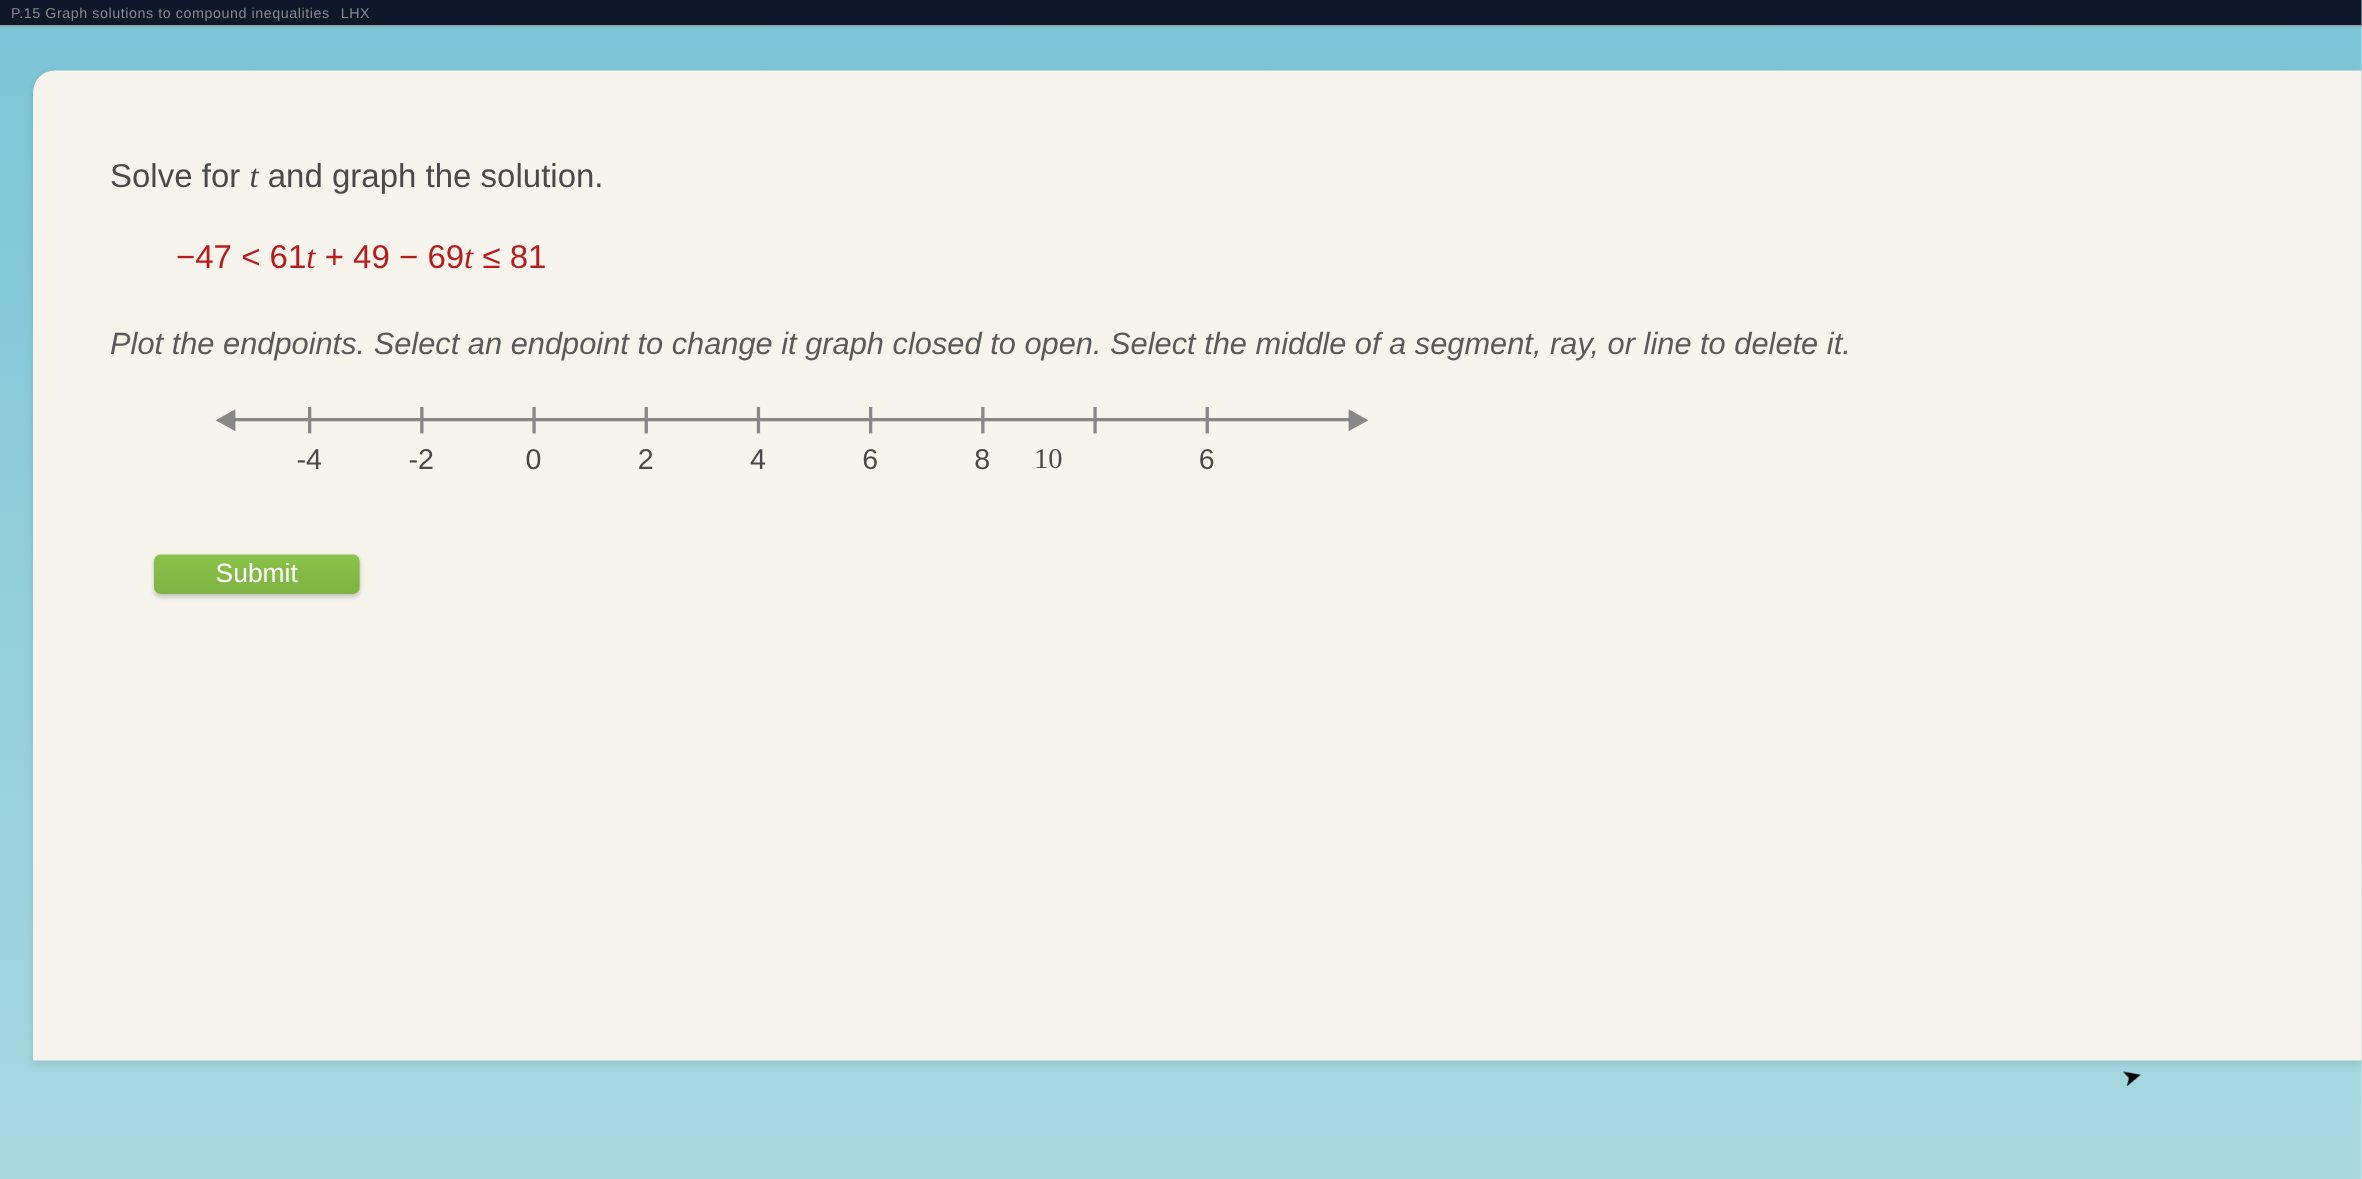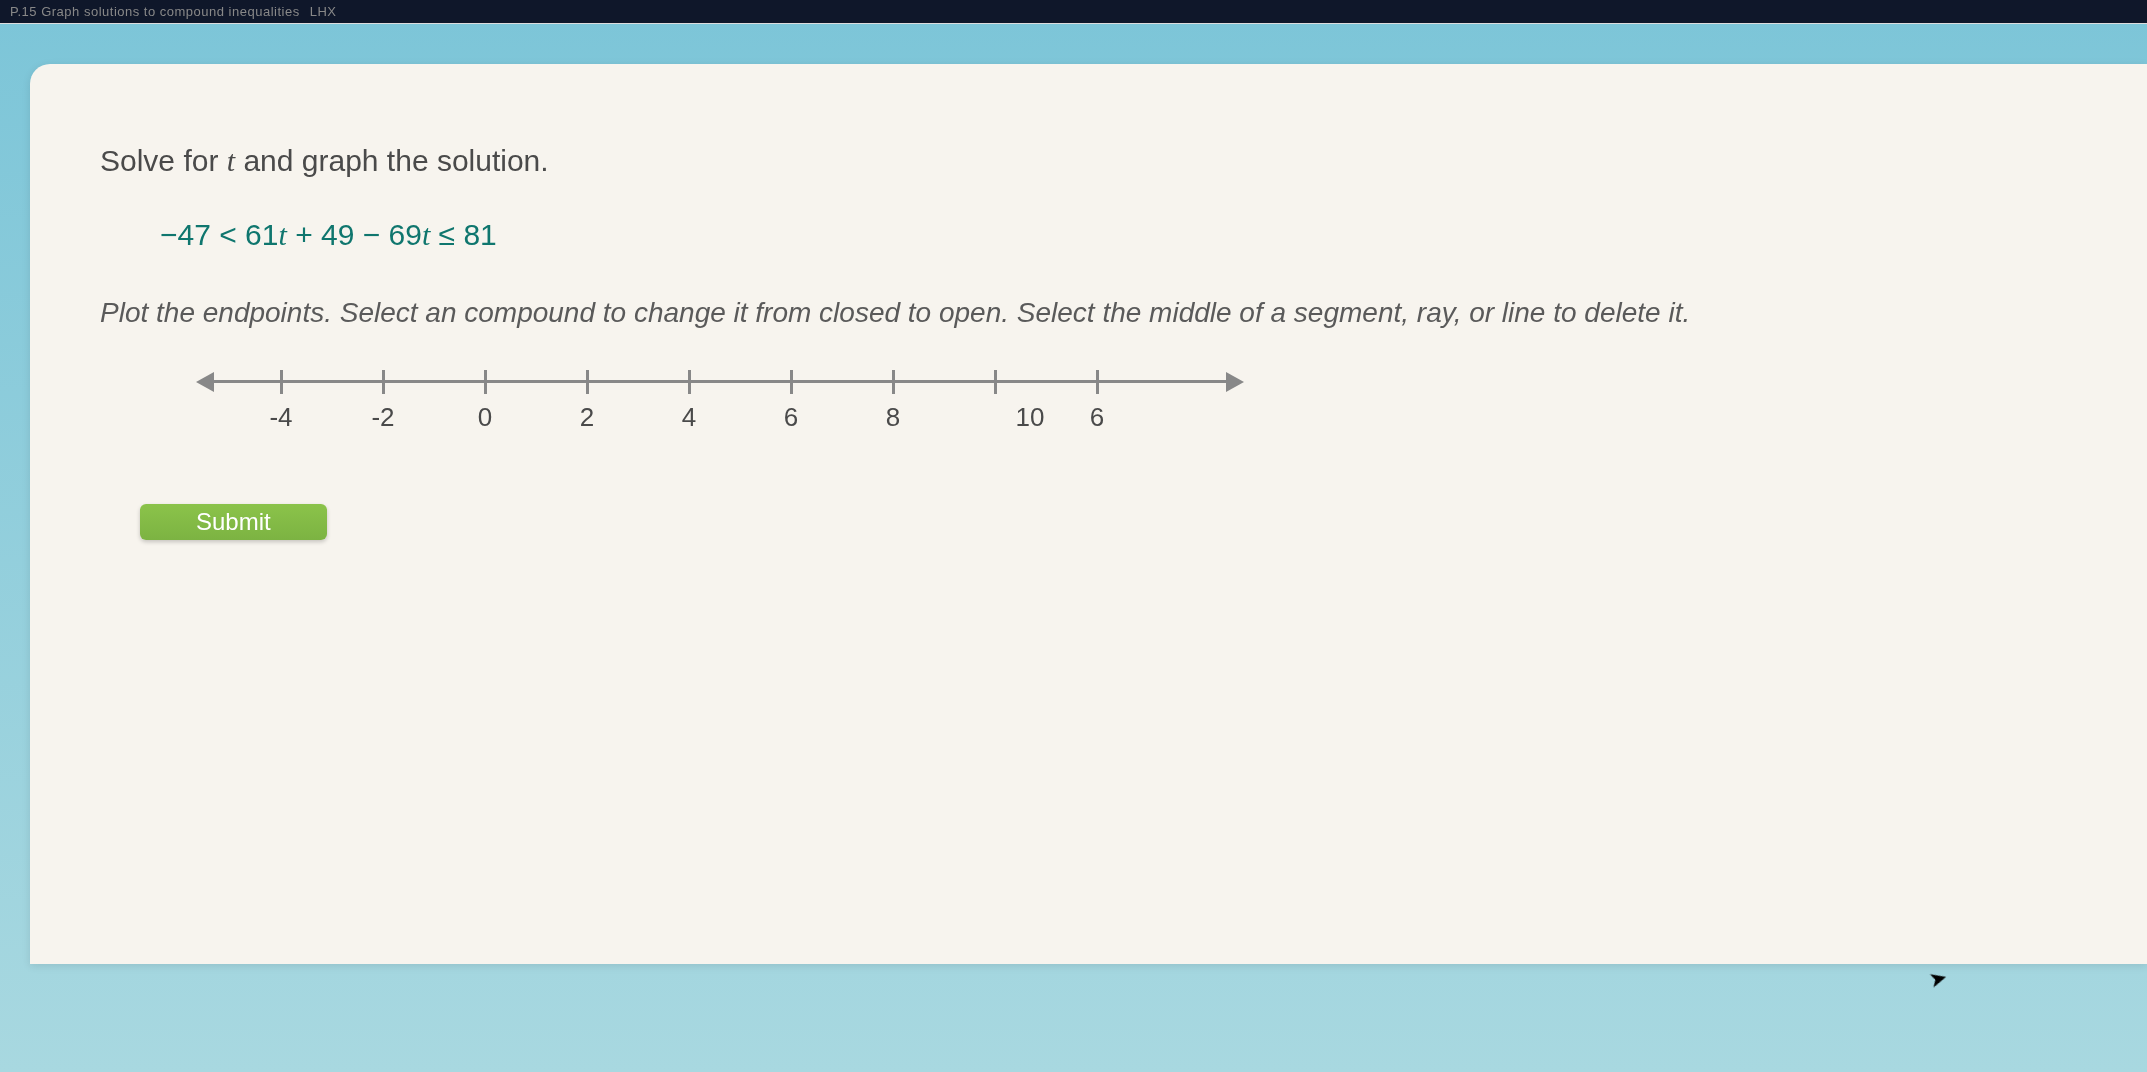--- a/index.html
+++ b/index.html
@@ -42,21 +42,21 @@
       color: #4a4a4a;
       margin-bottom: 40px;
       font-weight: normal;
     }
     .prompt-text .variable {
       font-style: italic;
       font-family: 'Times New Roman', serif;
     }
     .inequality {
       font-size: 30px;
-      color: #0f766e;
+      color: #b91c1c;
       margin-left: 60px;
       margin-bottom: 40px;
       font-family: Verdana, Geneva, sans-serif;
     }
     .inequality .variable {
       font-style: italic;
       font-family: 'Times New Roman', serif;
     }
     .instructions {
       font-size: 28px;
@@ -150,21 +150,21 @@
   <div class="card">
     
     <div class="prompt-text">
       <span>Solve for </span><span class="variable">t</span><span> and graph the solution.</span>
     </div>
 
     <div class="inequality">
       <span>−47 &lt; 61</span><span class="variable">t</span><span> + 49 − 69</span><span class="variable">t</span><span> ≤ 81</span>
     </div>
 
-    <div class="instructions">Plot the endpoints. Select an compound to change it from closed to open. Select the middle of a segment, ray, or line to delete it.</div>
+    <div class="instructions">Plot the endpoints. Select an endpoint to change it graph closed to open. Select the middle of a segment, ray, or line to delete it.</div>
 
     <div class="number-line-container">
       <div class="number-line">
         <div class="arrow-left"></div>
         <div class="axis-line"></div>
         <div class="arrow-right"></div>
         <div id="ticks-container">
             <div class="tick" style="left: 80px;"></div>
             <div class="tick-label" style="left: 81px;">-4</div>
             <div class="tick" style="left: 182px;"></div>
@@ -173,21 +173,21 @@
             <div class="tick-label" style="left: 285px;">0</div>
             <div class="tick" style="left: 386px;"></div>
             <div class="tick-label" style="left: 387px;">2</div>
             <div class="tick" style="left: 488px;"></div>
             <div class="tick-label" style="left: 489px;">4</div>
             <div class="tick" style="left: 590px;"></div>
             <div class="tick-label" style="left: 591px;">6</div>
             <div class="tick" style="left: 692px;"></div>
             <div class="tick-label" style="left: 693px;">8</div>
             <div class="tick" style="left: 794px;"></div>
-            <div class="tick-label" style="left: 830px;">10</div>
+            <div class="tick-label" style="left: 753px; font-family: Liberation Serif, serif;">10</div>
             <div class="tick" style="left: 896px;"></div>
             <div class="tick-label" style="left: 897px;">6</div>
           </div>
       </div>
     </div>
 
     <button class="submit-button">Submit</button>
 
   </div>
 </div>

